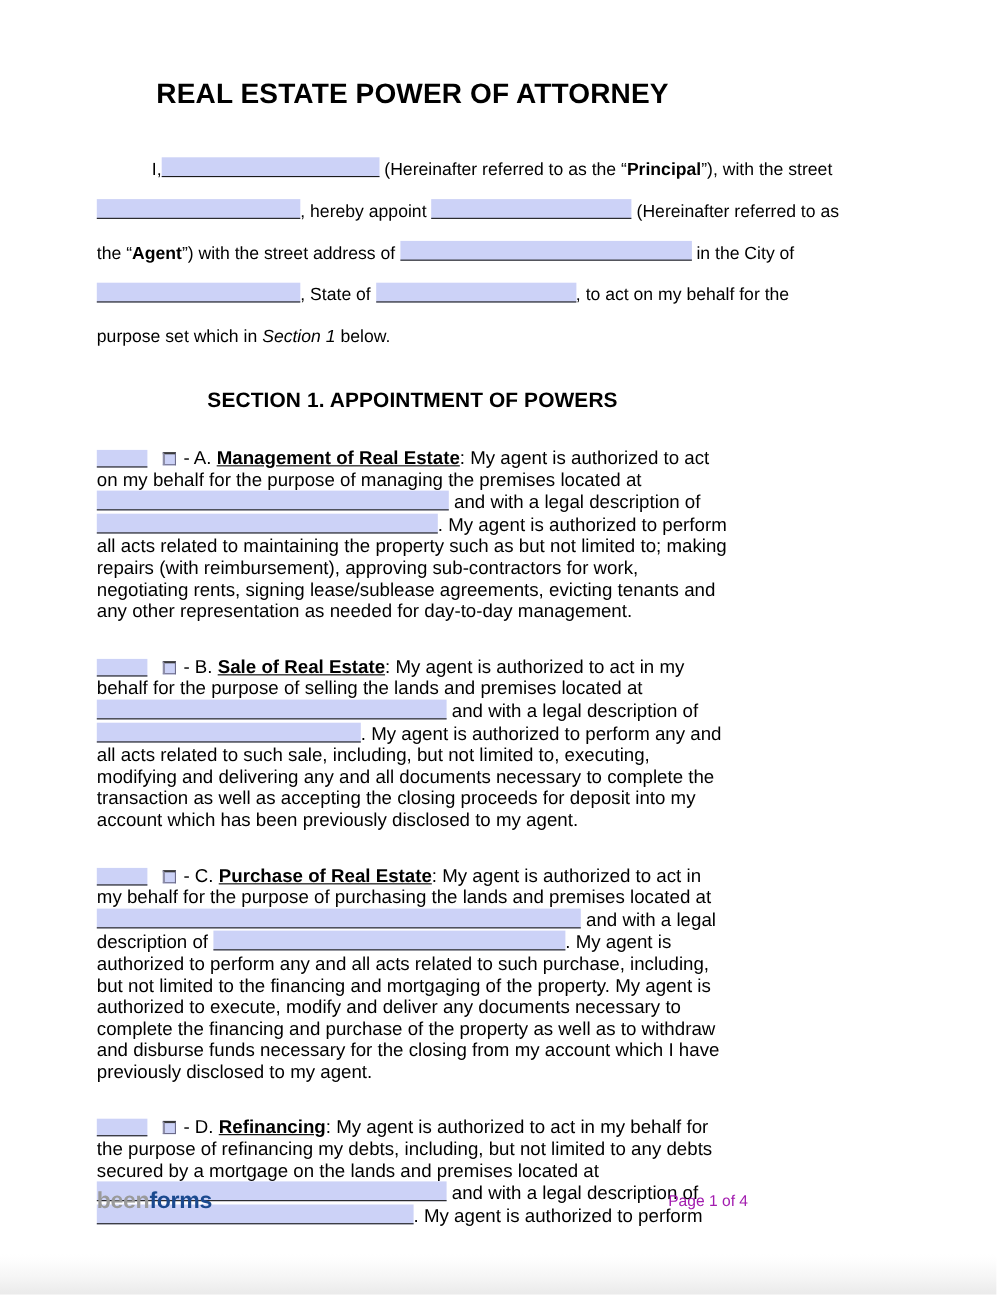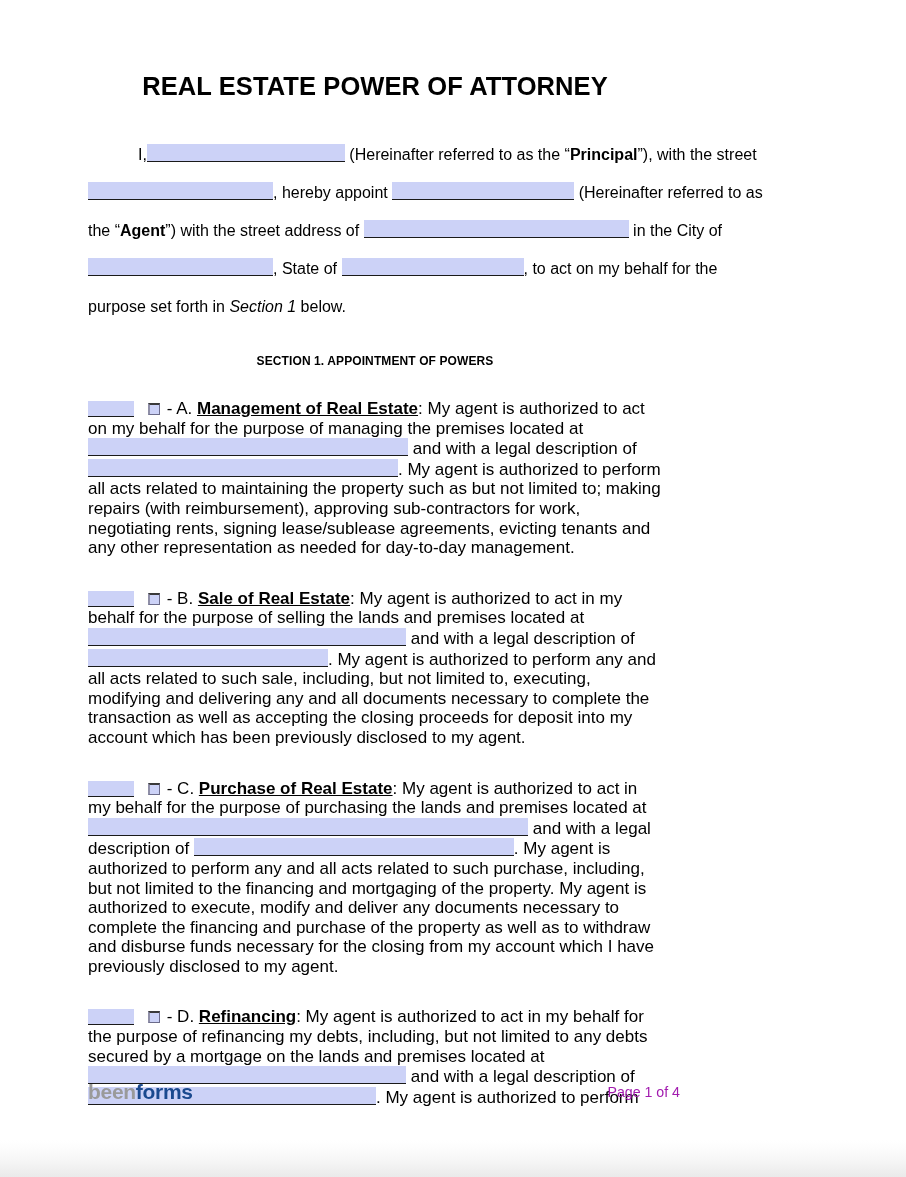--- a/index.html
+++ b/index.html
@@ -66,21 +66,21 @@
     background: #ccd2f7;
     border-bottom: 1.5px solid #1a1a1a;
     vertical-align: baseline;
     height: 17px;
     margin-bottom: -2px;
   }
 
   
   .section-heading {
     text-align: center;
-    font-size: 12px;
+    font-size: 19px;
     font-weight: bold;
     margin: 28px 0 0 0;
     letter-spacing: 0.1px;
   }
 
   
   .clause {
     font-size: 17px;
     line-height: 19.6px;
     margin-top: 30px;
@@ -150,21 +150,21 @@
   <div class="intro">
     <div class="ln indent"><span>I,</span><span class="fld" style="width:198px"></span> <span>(Hereinafter referred to as the “</span><b>Principal</b><span>”), with the street</span></div>
 
 
     <div class="ln"><span class="fld" style="width:185px"></span><span>, hereby appoint</span> <span class="fld" style="width:182px"></span> <span>(Hereinafter referred to as</span></div>
 
     <div class="ln"><span>the “</span><b>Agent</b><span>”) with the street address of</span> <span class="fld" style="width:265px"></span> <span>in the City of</span></div>
 
     <div class="ln"><span class="fld" style="width:185px"></span><span>, State of</span> <span class="fld" style="width:182px"></span><span>, to act on my behalf for the</span></div>
 
-    <div class="ln"><span>purpose set forth in</span> <i>Section 1</i> <span>below.</span></div>
+    <div class="ln"><span>purpose set which in</span> <i>Section 1</i> <span>below.</span></div>
   </div>
 
   <div class="section-heading">SECTION 1. APPOINTMENT OF POWERS</div>
 
   <div class="clause" style="margin-top:31px">
     <span class="cb-blank"></span><span class="cbx"></span>
     <span>- A.</span>
     <span class="hdr">Management of Real Estate</span><span>: My agent is authorized to act on my behalf for the purpose of managing the premises located at</span> <span class="fld" style="width:320px"></span> <span>and with a legal description of</span> <span class="fld" style="width:310px"></span><span>. My agent is authorized to perform all acts related to maintaining the property such as but not limited to; making repairs (with reimbursement), approving sub-contractors for work, negotiating rents, signing lease/sublease agreements, evicting tenants and any other representation as needed for day-to-day management.</span>
   </div>
 

